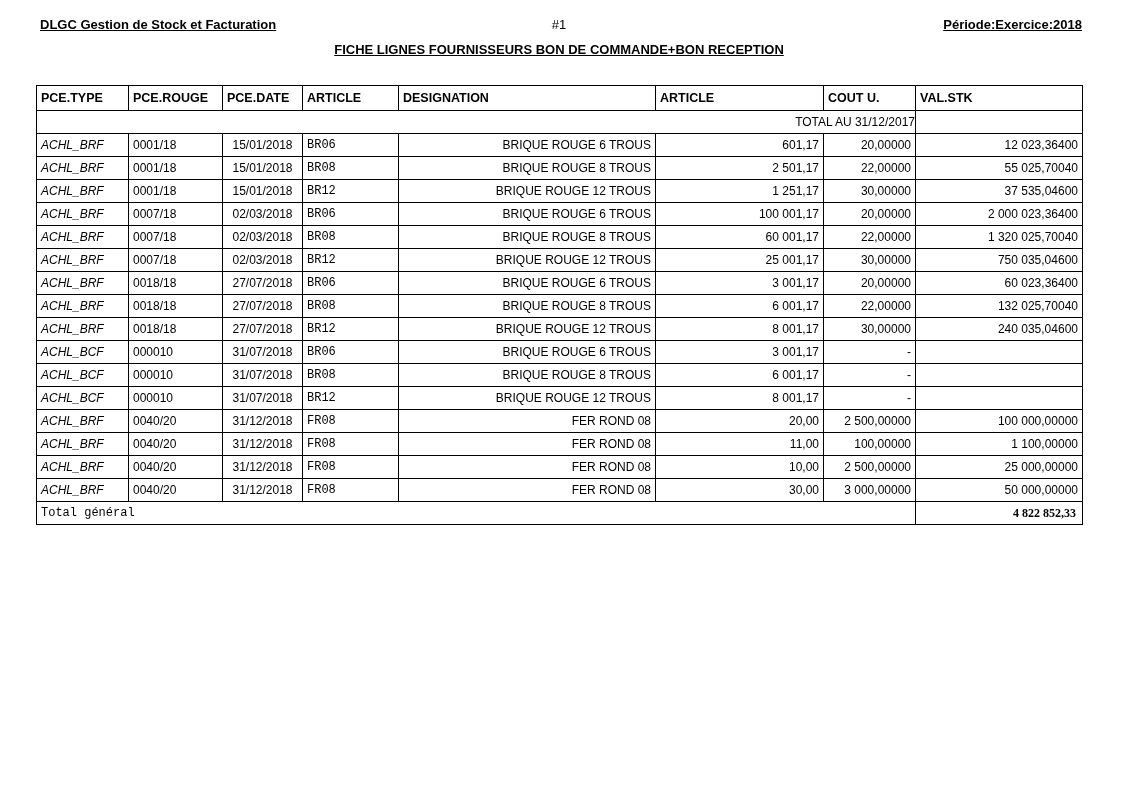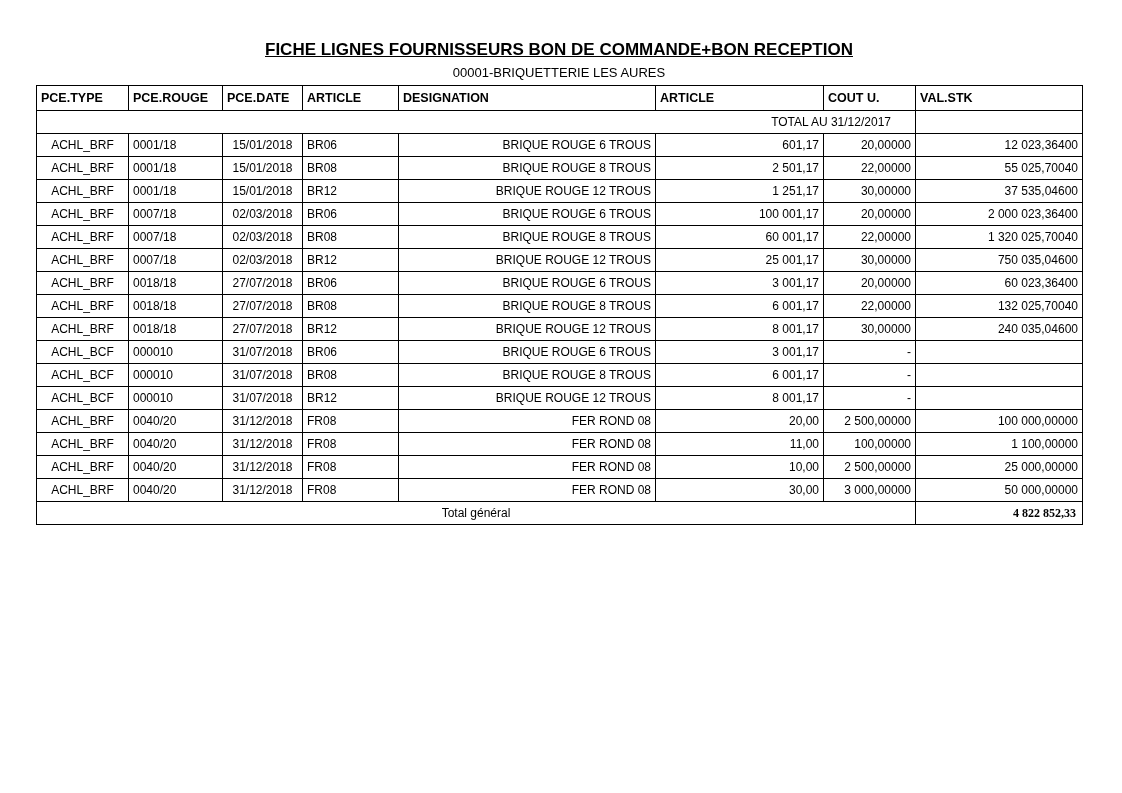--- a/index.html
+++ b/index.html
@@ -57,21 +57,21 @@
     right: 0px;
     text-decoration: underline;
   }
 
   .doc-title {
     position: absolute;
     left: 36px;
     top: 41px;
     width: 1046px;
     text-align: center;
-    font-size: 17px;
+    font-size: 13px;
     font-weight: bold;
     line-height: 17px;
     white-space: nowrap;
   }
   .doc-title span.u {
     text-decoration: underline;
   }
 
   .doc-subtitle {
     position: absolute;
@@ -121,56 +121,60 @@
   
   col.c-type  { width: 92px;  }
   col.c-num   { width: 94px;  }
   col.c-date  { width: 80px;  }
   col.c-art   { width: 96px;  }
   col.c-des   { width: 257px; }
   col.c-qte   { width: 168px; }
   col.c-cout  { width: 92px;  }
   col.c-val   { width: 167px; }
 
-  td.c-type  { text-align: center;   font-weight: normal; }
+  td.c-type  { text-align: left;   font-weight: normal; font-style: italic; }
   td.c-num   { text-align: left;   font-weight: normal; }
   td.c-date  { text-align: center; font-weight: bold; }
-  td.c-art   { text-align: left;   font-weight: normal; }
+  td.c-art   { text-align: left;   font-weight: normal; font-family: Liberation Mono, monospace; }
   td.c-des   { text-align: right;   font-weight: normal; }
   td.c-qte   { text-align: right;  font-weight: bold; padding-right: 6px; }
   td.c-cout  { text-align: right;  font-weight: bold; padding-right: 6px; }
   td.c-val   { text-align: right;  font-weight: bold; padding-right: 6px; }
 
   tr.subtotal td.sub-label {
     text-align: right;
     font-weight: normal;
-    padding-right: 24px;
+    padding-right: 0;
   }
   tr.grandtotal td.gt-label {
-    text-align: center;
-    font-weight: normal;
+    font-weight: normal;
+    font-family: Liberation Mono, monospace;
   }
   tr.grandtotal td.gt-value {
     text-align: right;
     font-weight: bold;
     padding-right: 6px;
     font-family: Liberation Serif, serif;
   }
 </style>
 </head>
 <body>
 
 <div class="page">
 
+  <div class="doc-header">
+    <div class="hdr-left">DLGC Gestion de Stock et Facturation</div>
+    <div class="hdr-center">#1</div>
+    <div class="hdr-right">Période:Exercice:2018</div>
+  </div>
 
   <div class="doc-title">
     <span class="u">FICHE LIGNES FOURNISSEURS BON DE COMMANDE+BON RECEPTION</span>
   </div>
 
-  <div class="doc-subtitle">00001-BRIQUETTERIE LES AURES</div>
 
   <div class="table-wrap">
     <table class="report">
       <colgroup>
         <col class="c-type">
           <col class="c-num">
           <col class="c-date">
           <col class="c-art">
         <col class="c-des">
           <col class="c-qte">

